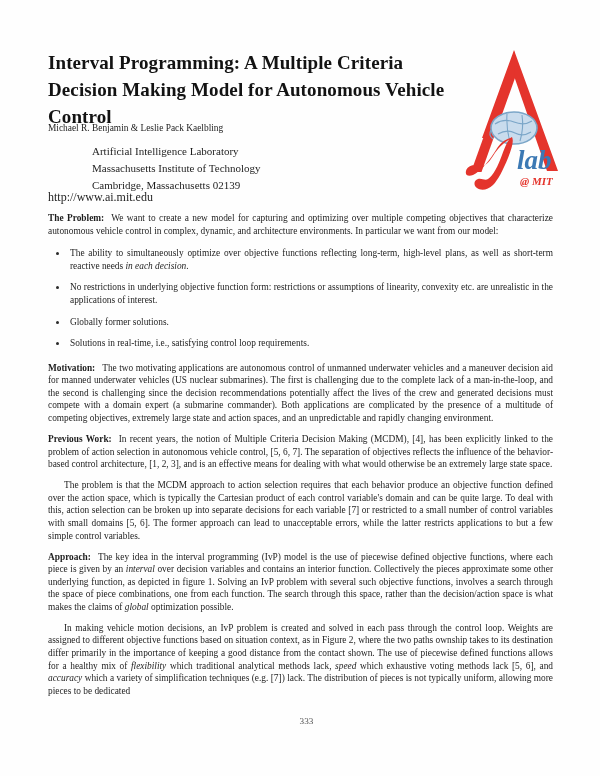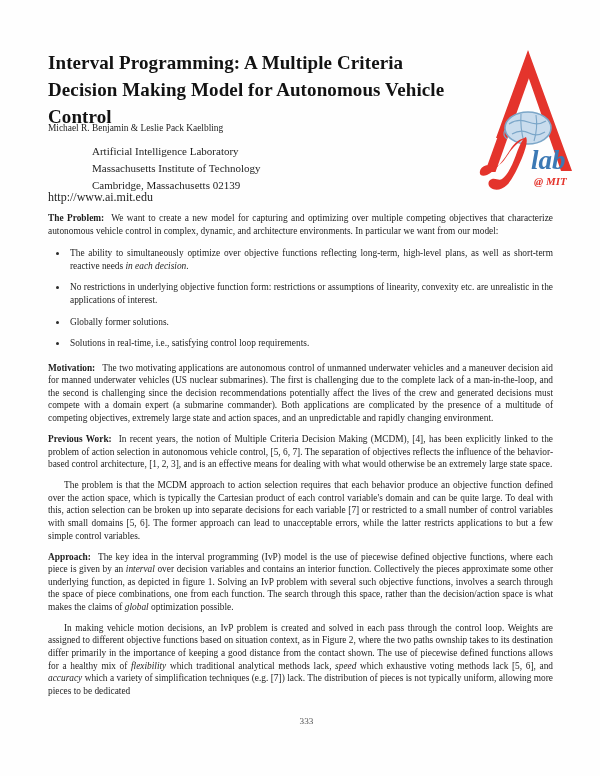--- a/index.html
+++ b/index.html
@@ -114,21 +114,21 @@
     top: 5px;
     width: 3.1px;
     height: 3.1px;
     border-radius: 50%;
     background: #2a2a2a;
   }
 
   
   .logo {
     position: absolute;
-    left: 476px;
+    left: 462px;
     top: 42px;
     width: 104px;
     height: 155px;
   }
   .logo svg {
     display: block;
   }
 
   
   .pagenum {

